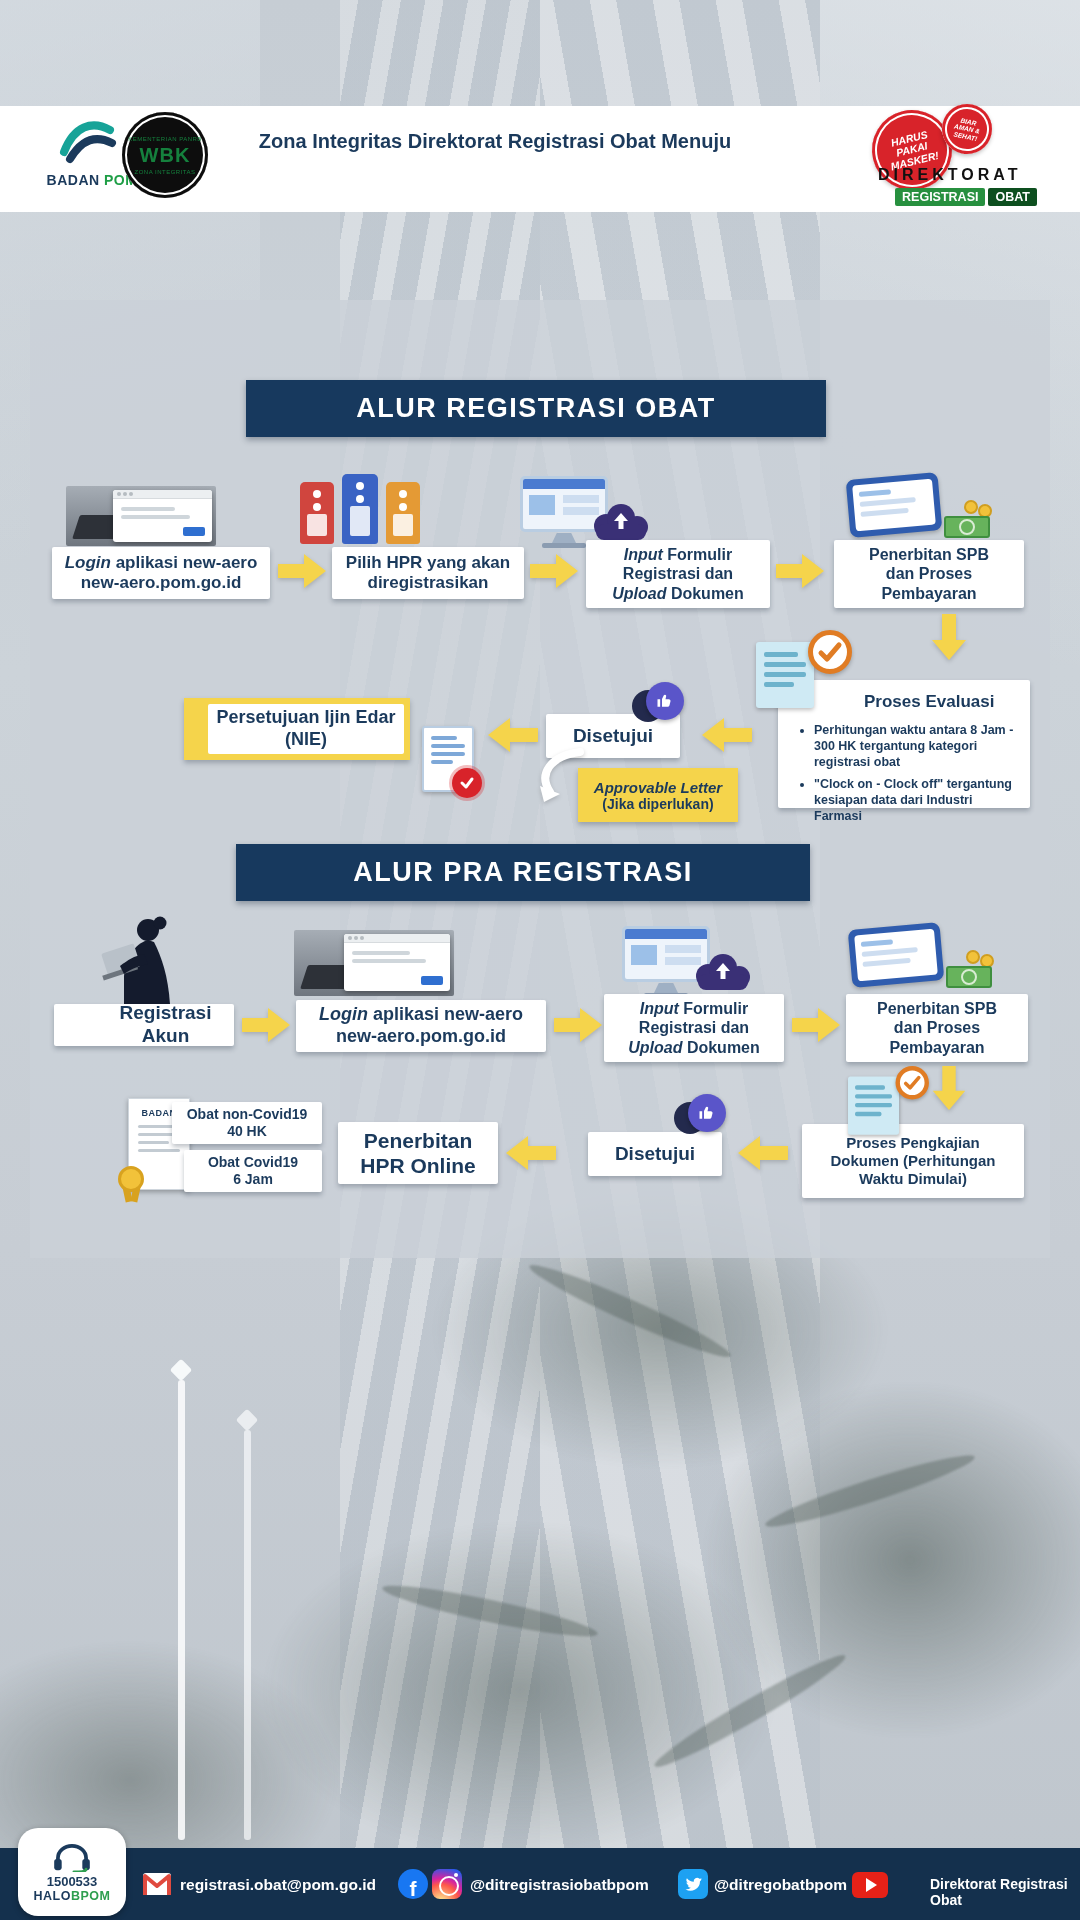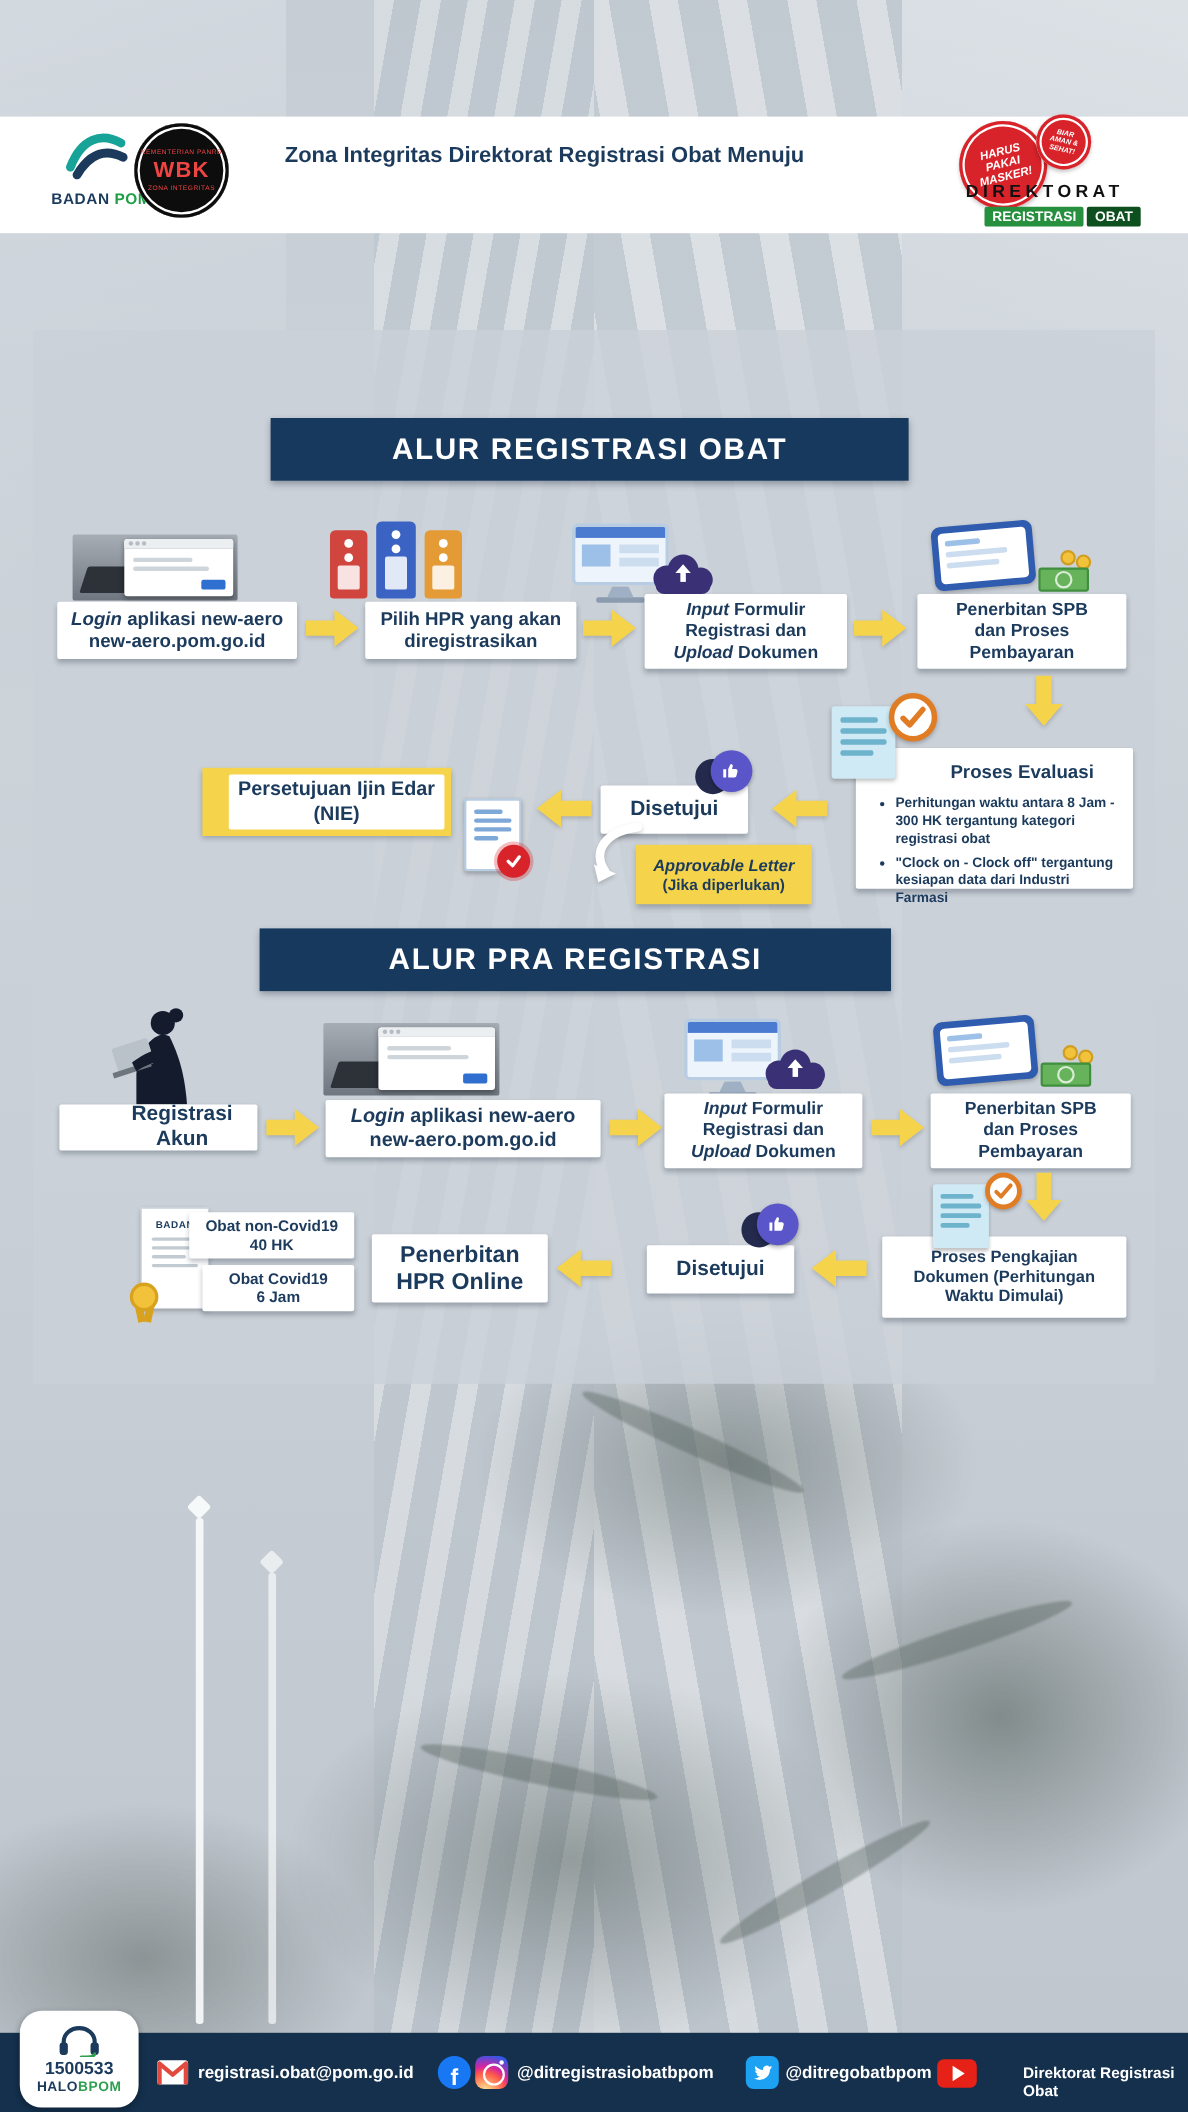--- a/index.html
+++ b/index.html
@@ -24,21 +24,21 @@
   .leaf{position:absolute;width:220px;height:22px;border-radius:50%;background:rgba(75,90,84,.38);filter:blur(1px);}
   .lamp-pole{width:7px;background:rgba(249,251,252,.9);border-radius:3px;}
   .lamp-top{width:16px;height:16px;background:rgba(249,251,252,.95);transform:rotate(45deg);border-radius:3px;}
 
   
   .header-band{position:absolute;left:0;top:106px;width:1080px;height:106px;background:#ffffff;}
   .hdr-title{position:absolute;left:238px;top:128px;width:514px;text-align:center;color:#1b3a5c;font-weight:bold;font-size:20px;line-height:1.3;}
   .swoosh{position:absolute;left:56px;top:112px;}
   .bp-text{position:absolute;left:36px;top:172px;width:112px;text-align:center;font-weight:bold;font-size:14px;letter-spacing:.5px;}
   .bp-text .bd{color:#1b3a5c;} .bp-text .pm{color:#1e9e46;}
-  .wbk{position:absolute;left:122px;top:112px;width:86px;height:86px;border-radius:50%;background:#0d0d0d;color:#ef4444;
+  .wbk{position:absolute;left:122px;top:112px;width:86px;height:86px;border-radius:50%;background:#0d0d0d;color:#15803d;
        display:flex;flex-direction:column;align-items:center;justify-content:center;box-shadow:inset 0 0 0 3px #0d0d0d,inset 0 0 0 5px #ffffff;}
   .wbk .tiny{font-size:6px;letter-spacing:.5px;}
   .wbk .big{font-size:20px;font-weight:bold;letter-spacing:1px;margin:2px 0;}
   .badge-red{position:absolute;border-radius:50%;background:#d8232a;color:#fff;display:flex;flex-direction:column;align-items:center;justify-content:center;
              box-shadow:inset 0 0 0 3px #d8232a,inset 0 0 0 5px #ffffff,0 2px 4px rgba(0,0,0,.25);font-weight:bold;font-style:italic;text-align:center;}
   .mask-big{left:872px;top:110px;width:80px;height:80px;font-size:10.5px;line-height:1.1;transform:rotate(-14deg);}
   .mask-small{left:942px;top:104px;width:50px;height:50px;font-size:6.5px;line-height:1.15;transform:rotate(12deg);}
   .dir-name{position:absolute;left:878px;top:166px;width:176px;text-align:left;color:#111;font-weight:bold;font-size:16px;letter-spacing:4px;}
   .dir-pills{position:absolute;left:878px;top:188px;width:176px;display:flex;justify-content:center;gap:3px;}
   .pill{color:#fff;font-weight:bold;font-size:12.5px;padding:2px 7px;border-radius:2px;}
@@ -122,21 +122,21 @@
   .cert-line{height:3px;background:#c3cbd2;margin:5px 9px 0 9px;border-radius:2px;}
   .cert-seal{position:absolute;left:0;bottom:4px;width:26px;height:26px;border-radius:50%;background:#f2c23a;border:3px solid #d8a21f;}
   .cert-rib{position:absolute;left:6px;bottom:-12px;width:7px;height:16px;background:#d8a21f;transform:rotate(-12deg);}
   .cert-rib2{left:14px;transform:rotate(12deg);}
 
   
   .footer-bar{position:absolute;left:0;top:1848px;width:1080px;height:72px;background:#14304d;}
   .ft{position:absolute;color:#fff;font-weight:bold;font-size:15.5px;top:1876px;}
   .halo{position:absolute;left:18px;top:1828px;width:108px;height:88px;background:#fff;border-radius:20px;
         display:flex;flex-direction:column;align-items:center;justify-content:center;box-shadow:0 2px 6px rgba(0,0,0,.3);}
-  .halo-num{font-size:16px;font-weight:bold;color:#1b3a5c;margin-top:2px;}
+  .halo-num{font-size:13px;font-weight:bold;color:#1b3a5c;margin-top:2px;}
   .halo-name{font-size:12.5px;font-weight:bold;letter-spacing:.5px;}
   .halo-name .h1{color:#1b3a5c;} .halo-name .h2{color:#2e9e4f;}
   .ic-fb{position:absolute;left:398px;top:1869px;width:30px;height:30px;border-radius:50%;background:#1877F2;color:#fff;
          font-weight:bold;font-size:21px;display:flex;align-items:flex-end;justify-content:center;line-height:1;overflow:hidden;}
   .ic-ig{position:absolute;left:432px;top:1869px;width:30px;height:30px;border-radius:8px;
          background:radial-gradient(circle at 30% 110%,#fdf497 0%,#fd5949 45%,#d6249f 60%,#285AEB 90%);}
   .ic-ig::before{content:"";position:absolute;left:7px;top:7px;width:16px;height:16px;border:2.5px solid #fff;border-radius:50%;}
   .ic-ig::after{content:"";position:absolute;right:4px;top:4px;width:4px;height:4px;border-radius:50%;background:#fff;}
   .ic-tw{position:absolute;left:678px;top:1869px;width:30px;height:30px;border-radius:7px;background:#1DA1F2;display:flex;align-items:center;justify-content:center;}
   .ic-yt{position:absolute;left:852px;top:1872px;width:36px;height:26px;border-radius:6px;background:#e62117;display:flex;align-items:center;justify-content:center;}

